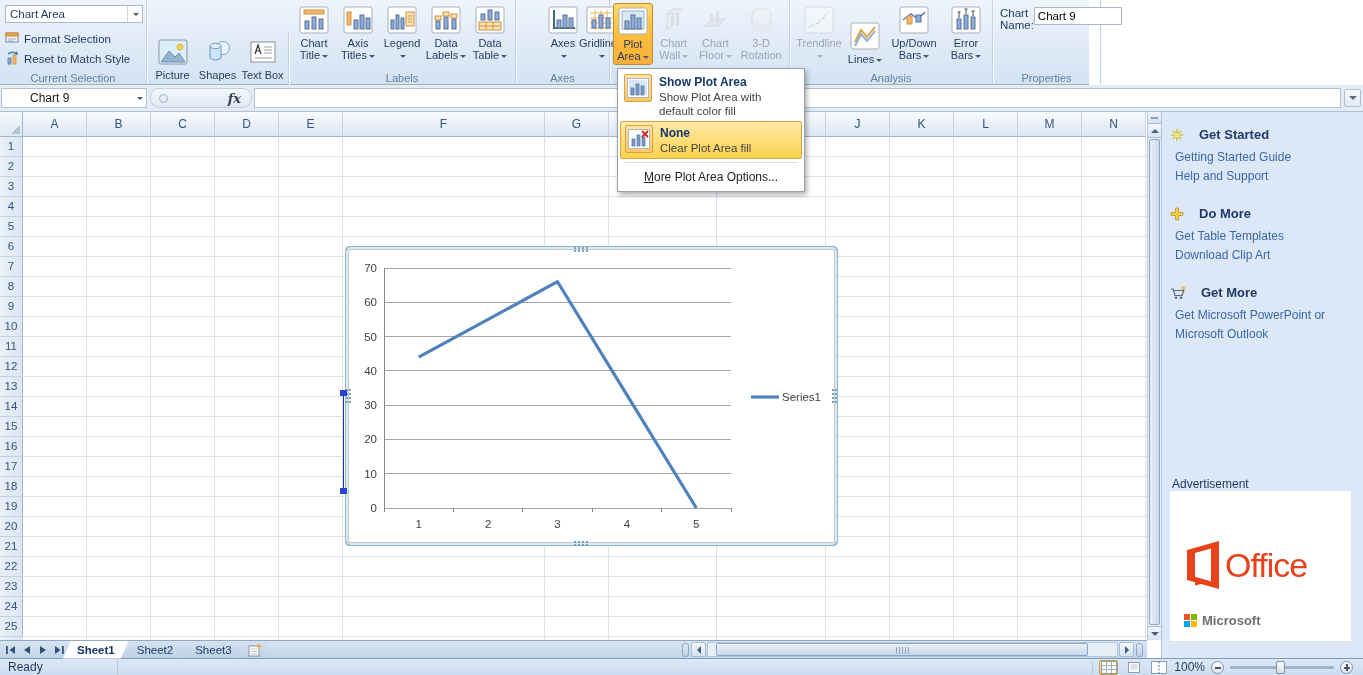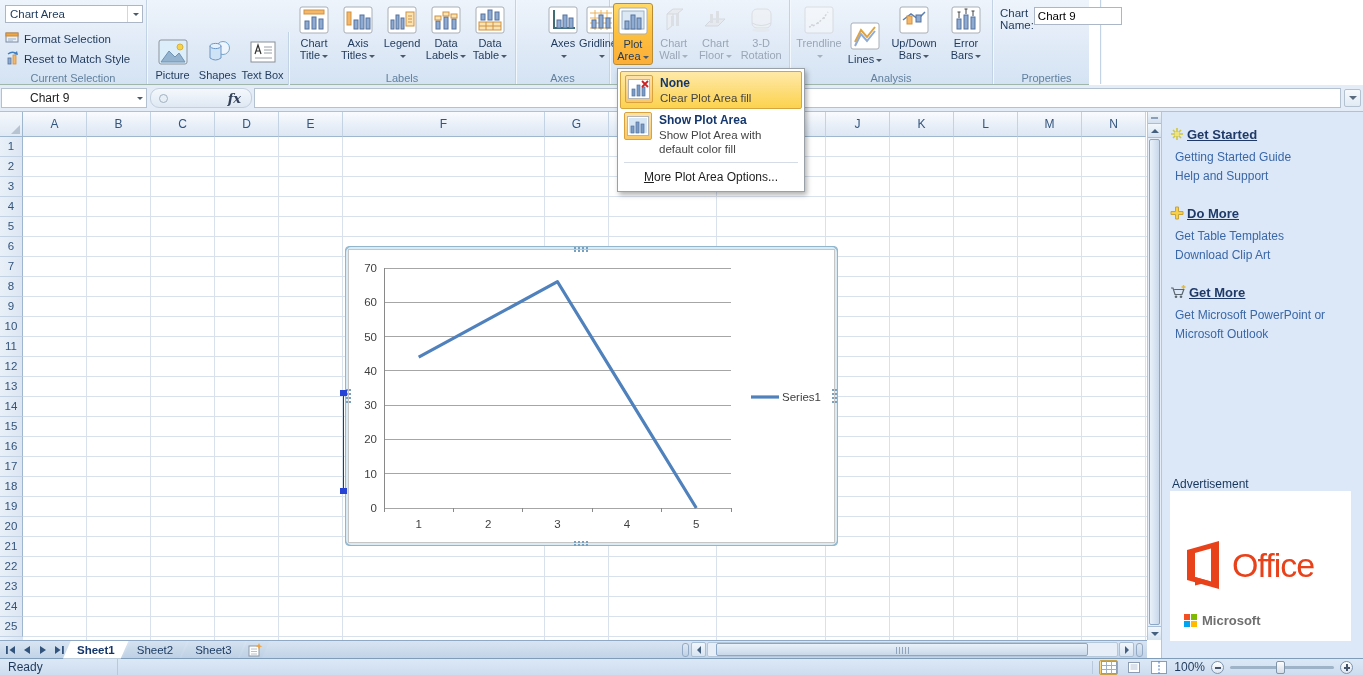--- a/index.html
+++ b/index.html
@@ -82,26 +82,26 @@
   
   .vscroll { position:absolute; left:1147px; top:112px; width:14px; height:528px; background:#e7eef8; border-left:1px solid #b5c7da; }
   .vs-split { height:12px; background:linear-gradient(#f0f5fb,#d4e0ee); border-bottom:1px solid #a9bed4; position:relative; }
   .vs-split::after { content:""; position:absolute; left:3px; right:3px; top:5px; height:2px; background:#8ba0b8; }
   .vs-btn { height:14px; display:flex; align-items:center; justify-content:center; background:linear-gradient(#f2f7fc,#d7e3f1); border-bottom:1px solid #a9bed4; }
   .vs-btn.bottom { position:absolute; bottom:0; left:0; right:0; border-top:1px solid #a9bed4; border-bottom:0; }
   .vs-thumb { position:absolute; top:27px; bottom:15px; left:1px; right:1px; background:linear-gradient(to right,#e9f1f9,#c8d8ea); border:1px solid #8ba7c7; border-radius:2px; }
 
   
   .pane { position:absolute; left:1161px; top:112px; width:202px; height:546px; background:#dce8f7; border-left:1px solid #b3c6dc; padding:9px 8px; }
-  .sect-head { display:flex; gap:3px; font-size:13px; font-weight:bold; color:#1f3a68; margin:6px 0 6px 0;text-decoration:underline; }
+  .sect-head { display:flex; align-items:center; gap:15px; font-size:13px; font-weight:bold; color:#1f3a68; margin:6px 0 6px 0; }
   .plink { font-size:12px; color:#3a67a8; line-height:19px; margin-left:5px; cursor:pointer; }
   .sect-gap { height:14px; }
   .ad-label { position:absolute; left:10px; top:365px; font-size:12px; color:#17365d; }
   .ad-box { position:absolute; left:8px; top:379px; width:181px; height:150px; background:#fff; }
-  .office-row { position:absolute; left:14px; top:48px; display:flex; align-items:center; gap:8px; }
+  .office-row { position:absolute; left:14px; top:48px; display:flex; align-items:center; gap:1px; }
   .office-txt { font-size:34px; color:#e8421b; letter-spacing:-1px; }
   .ms-row { position:absolute; left:14px; bottom:13px; display:flex; align-items:center; gap:5px; }
   .ms-grid { display:grid; grid-template-columns:6px 6px; grid-template-rows:6px 6px; gap:1px; }
   .ms-grid i { display:block; }
   .ms-txt { font-size:13px; font-weight:bold; color:#6f6f6f; }
 
   
   .sbar { position:absolute; left:0; top:658px; width:1363px; height:17px; background:linear-gradient(#dce8f6,#cdddf0); border-top:1px solid #7f9db9; display:flex; align-items:center; }
   .sb-ready { width:118px; padding-left:8px; font-size:12px; color:#1e395b; border-right:1px solid #b9c9dd; align-self:stretch; display:flex; align-items:center; }
   .sb-right { margin-left:auto; display:flex; align-items:center; gap:6px; padding-right:10px; }
@@ -696,49 +696,49 @@
     <i class="dots" style="left:228px; bottom:2px;"></i>
     <i class="dots v" style="left:0; top:142px;"></i>
     <i class="dots v" style="right:3px; top:142px;"></i>
   </div>
   <div class="guide">
       <i class="t"></i>
       <i class="b"></i>
     </div>
 
   <div class="pamenu">
+    <div class="mi">
+      <span class="gframe">
+          <span class="inner">
+            <svg width="20" height="18" viewBox="0 0 20 18">
+              <rect x="1" y="1" width="18" height="15" fill="#d6e6f4"></rect>
+              <rect x="3" y="9" width="3" height="7" fill="#7b9cc7" stroke="#54739e" stroke-width=".7"></rect>
+              <rect x="8" y="5" width="3" height="11" fill="#7b9cc7" stroke="#54739e" stroke-width=".7"></rect>
+              <rect x="13" y="7" width="3" height="9" fill="#7b9cc7" stroke="#54739e" stroke-width=".7"></rect>
+            </svg>
+          </span>
+        </span>
+      <span class="mi-txt">
+        <span class="mi-title" style="display:block;">Show Plot Area</span>
+        <span class="mi-sub" style="display:block; max-width:130px;">Show Plot Area with default color fill</span>
+      </span>
+    </div>
     <div class="mi hl">
       <span class="gframe">
           <span class="inner">
             <svg width="20" height="18" viewBox="0 0 20 18">
               <rect x="3" y="9" width="3" height="7" fill="#7b9cc7" stroke="#54739e" stroke-width=".7"></rect>
               <rect x="8" y="5" width="3" height="11" fill="#7b9cc7" stroke="#54739e" stroke-width=".7"></rect>
               <rect x="13" y="7" width="3" height="9" fill="#7b9cc7" stroke="#54739e" stroke-width=".7"></rect>
               <path d="M13 1 L19 7 M19 1 L13 7" stroke="#cc2222" stroke-width="1.8"></path>
             </svg>
           </span>
         </span>
       <span class="mi-txt">
         <span class="mi-title" style="display:block;">None</span>
         <span class="mi-sub" style="display:block;">Clear Plot Area fill</span>
       </span>
     </div>
-    <div class="mi">
-      <span class="gframe">
-          <span class="inner">
-            <svg width="20" height="18" viewBox="0 0 20 18">
-              <rect x="1" y="1" width="18" height="15" fill="#d6e6f4"></rect>
-              <rect x="3" y="9" width="3" height="7" fill="#7b9cc7" stroke="#54739e" stroke-width=".7"></rect>
-              <rect x="8" y="5" width="3" height="11" fill="#7b9cc7" stroke="#54739e" stroke-width=".7"></rect>
-              <rect x="13" y="7" width="3" height="9" fill="#7b9cc7" stroke="#54739e" stroke-width=".7"></rect>
-            </svg>
-          </span>
-        </span>
-      <span class="mi-txt">
-        <span class="mi-title" style="display:block;">Show Plot Area</span>
-        <span class="mi-sub" style="display:block; max-width:130px;">Show Plot Area with default color fill</span>
-      </span>
-    </div>
     <div class="msep"></div>
     <div class="mmore"><span class="u">M</span><span>ore Plot Area Options...</span></div>
   </div>
 
 </div>
 
 </body></html>

